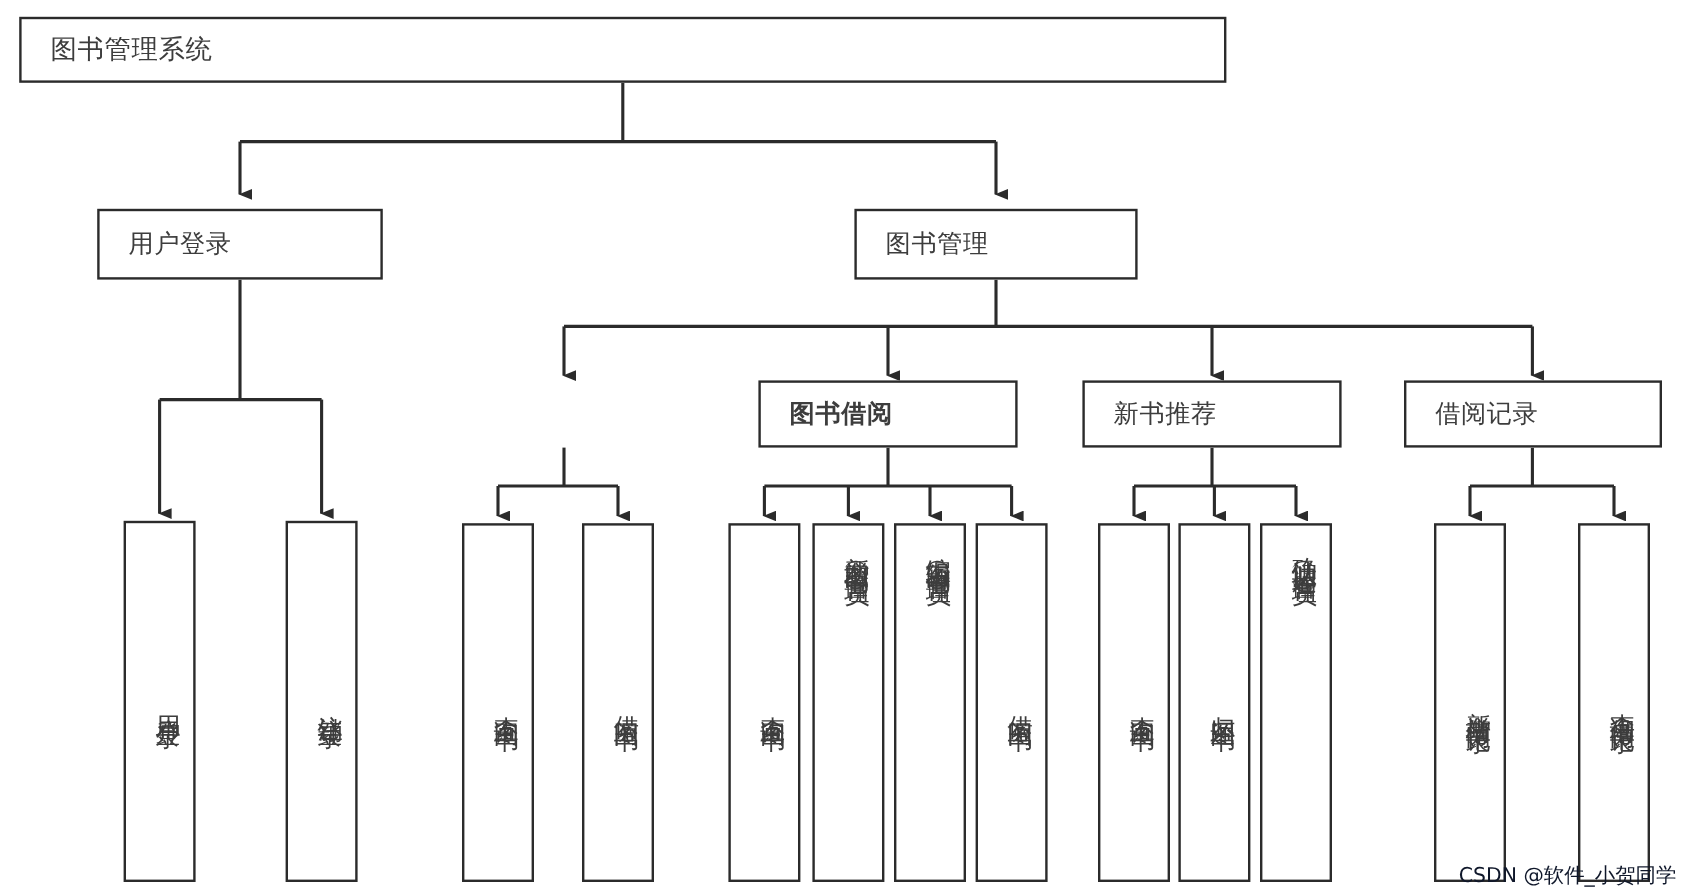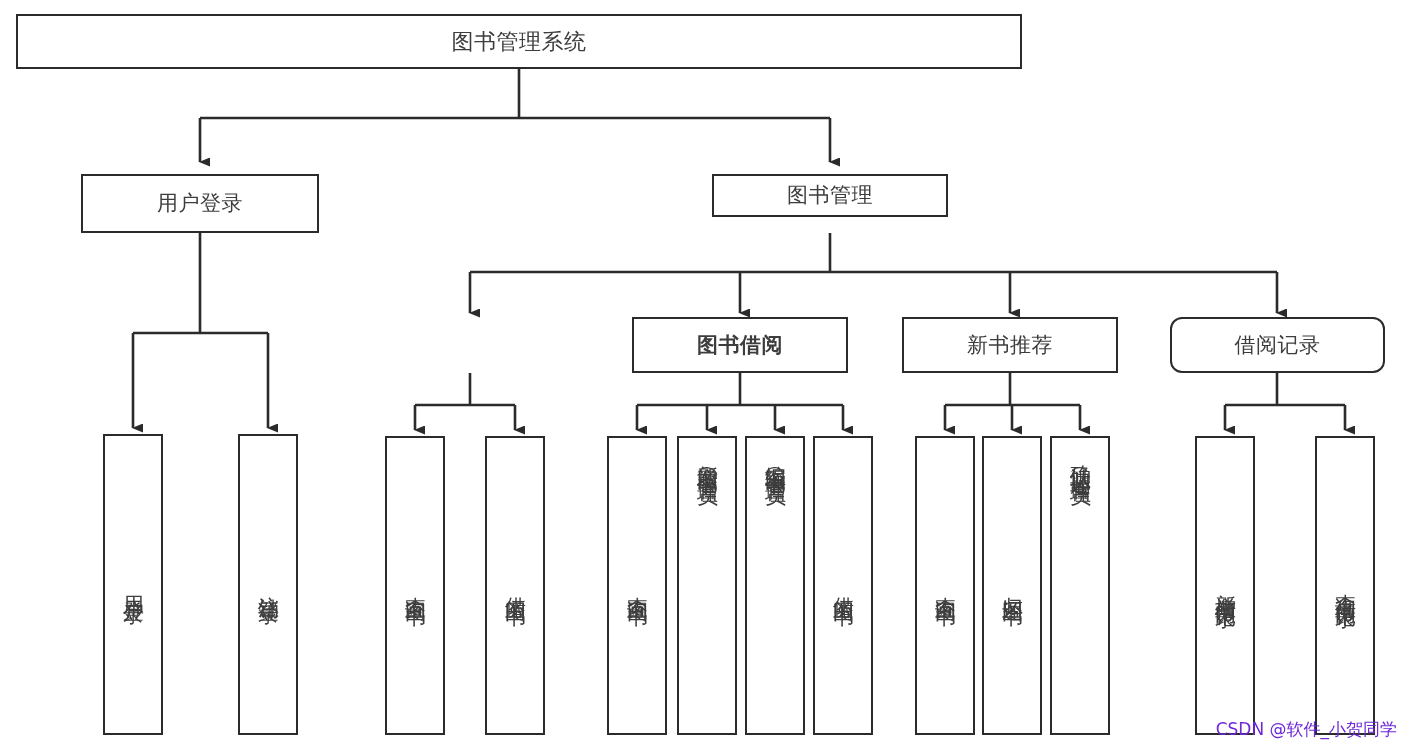--- a/index.html
+++ b/index.html
@@ -23,23 +23,23 @@
     height: 747px;
     pointer-events: none;
   }
   .node {
     position: absolute;
     box-sizing: border-box;
     border: 2px solid #2b2b2b;
     background: #ffffff;
     display: flex;
     align-items: center;
-    justify-content: center;
     color: #3d3d3d;
     z-index: 2;
+    padding-left: 24px;
   }
   .node-label {
     display: block;
     line-height: 1.18;
     letter-spacing: 0.5px;
     white-space: nowrap;
   }
   .node.horizontal .node-label {
     font-size: 21px;
   }
@@ -59,21 +59,21 @@
   }
   .node.vertical.centered {
     align-items: center;
     padding-top: 0;
   }
   #watermark {
     position: absolute;
     right: 8px;
     bottom: 6px;
     font-size: 17px;
-    color: #6d28d9;
+    color: #0f172a;
     z-index: 5;
     white-space: nowrap;
     font-family: "DejaVu Sans", "Liberation Sans", sans-serif;
   }
 </style>
 </head>
 <body>
 
 <div id="diagram-root">
 
@@ -131,34 +131,34 @@
   </svg>
 
   <div class="node root horizontal" style="left:16px; top:14px; width:1006px; height:55px;">
     <span class="node-label">图书管理系统</span>
   </div>
 
   <div class="node horizontal" style="left:81px; top:174px; width:238px; height:59px;">
     <span class="node-label">用户登录</span>
   </div>
 
-  <div class="node horizontal" style="left:712px; top:174px; width:236px; height:43px;">
+  <div class="node horizontal" style="left:712px; top:174px; width:236px; height:59px;">
     <span class="node-label">图书管理</span>
   </div>
 
 
   <div class="node horizontal" style="left:632px; top:317px; width:216px; height:56px;font-weight:bold;">
     <span class="node-label">图书借阅</span>
   </div>
 
   <div class="node horizontal" style="left:902px; top:317px; width:216px; height:56px;">
     <span class="node-label">新书推荐</span>
   </div>
 
-  <div class="node horizontal" style="left:1170px; top:317px; width:215px; height:56px;border-radius:12px;">
+  <div class="node horizontal" style="left:1170px; top:317px; width:215px; height:56px;">
     <span class="node-label">借阅记录</span>
   </div>
 
   <div class="node vertical centered" style="left:103px; top:434px; width:60px; height:301px;">
     <span class="node-label">用户登录</span>
   </div>
 
   <div class="node vertical centered" style="left:238px; top:434px; width:60px; height:301px;">
     <span class="node-label">注销登录</span>
   </div>

